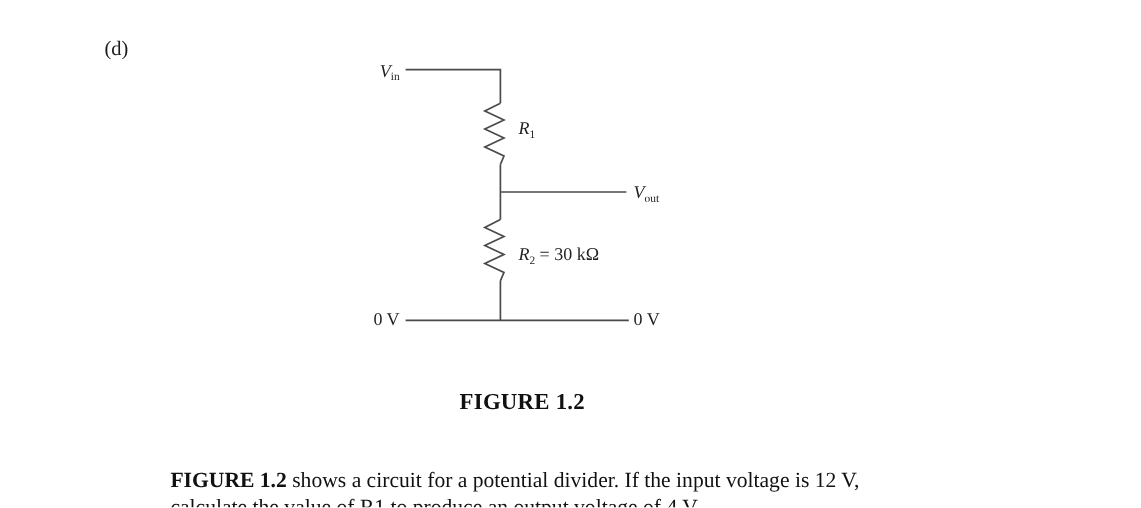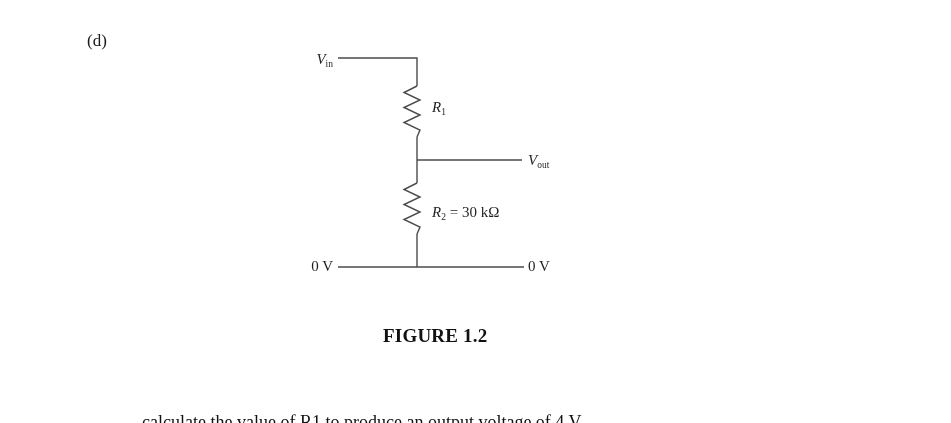--- a/index.html
+++ b/index.html
@@ -94,17 +94,17 @@
     <text x="432" y="217"><tspan class="sym">R</tspan><tspan class="sub" dy="3">2</tspan><tspan class="plain" dy="-3">&nbsp;= 30 kΩ</tspan></text>
 
     <text x="333" y="271" text-anchor="end" class="plain">0 V</text>
 
     <text x="528" y="271" class="plain">0 V</text>
   </svg>
 
   <div class="figure-caption">FIGURE 1.2</div>
 
   <p class="question">
-    <br>
+    <span><b>FIGURE 1.2</b><span> shows a circuit for a potential divider. If the input voltage is 12 V,</span></span><br>
     <span>calculate the value of R1 to produce an output voltage of 4 V.</span>
   </p>
 
 </div>
 
 </body></html>

